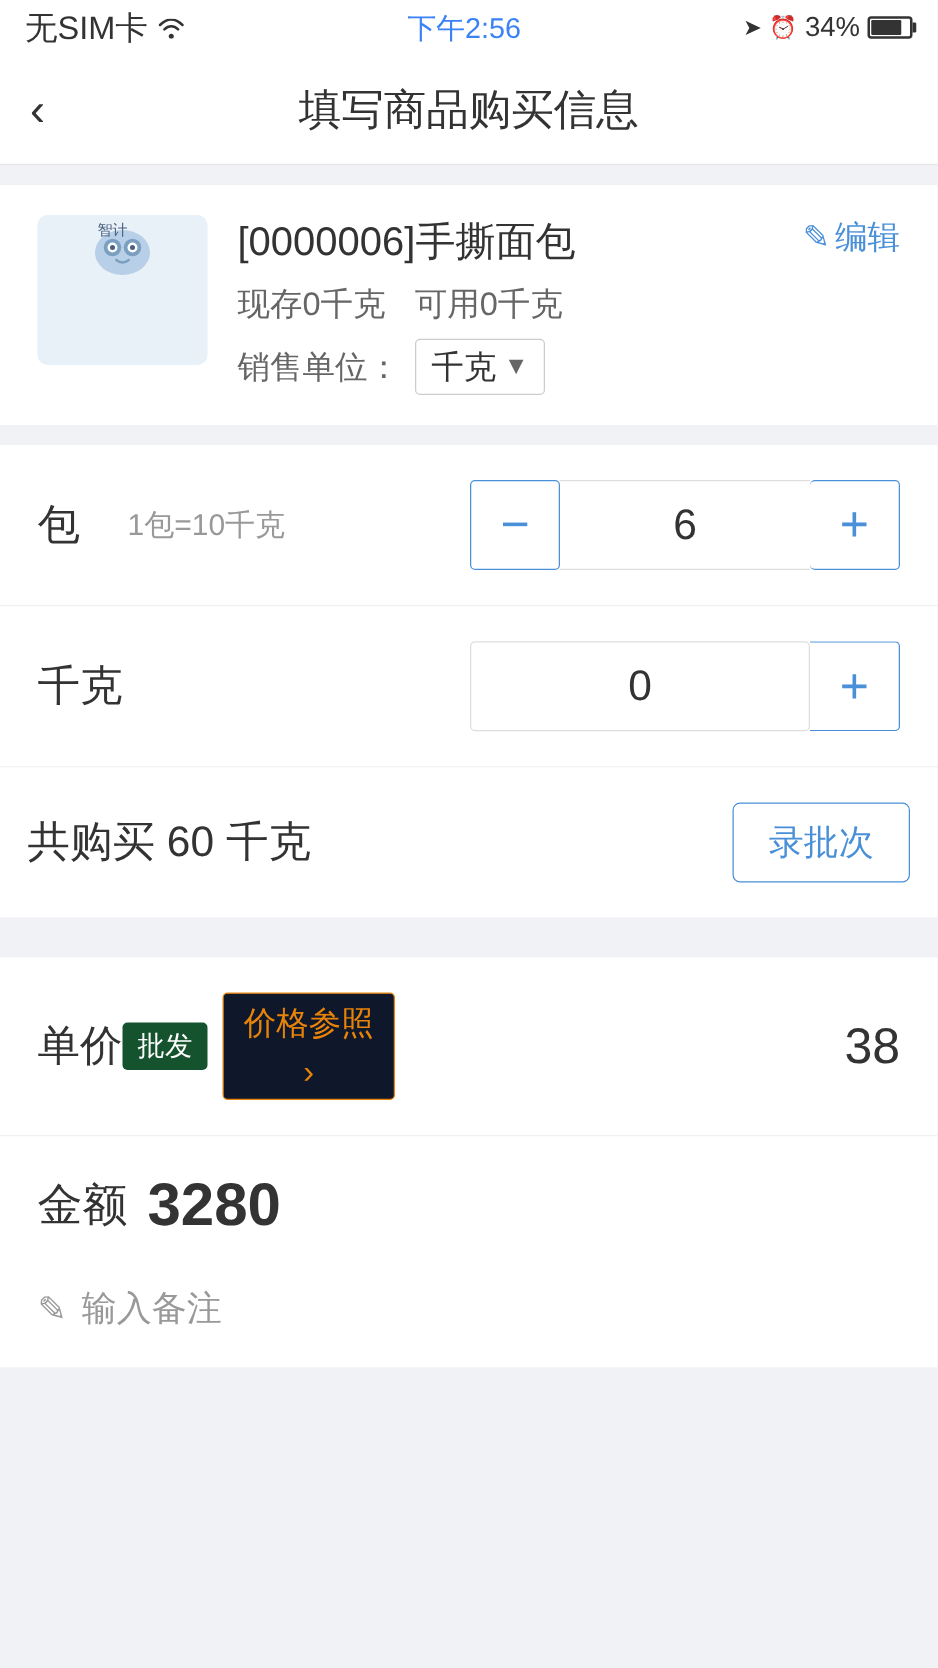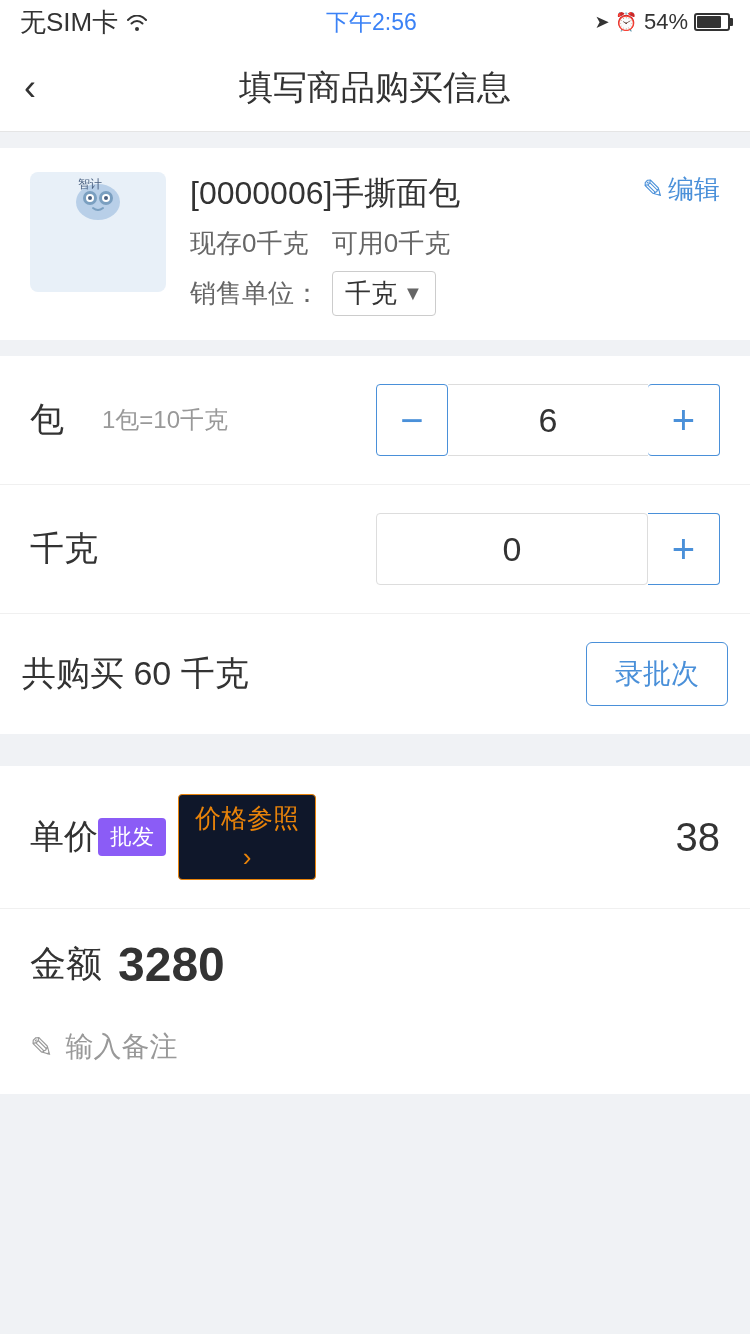--- a/index.html
+++ b/index.html
@@ -260,21 +260,21 @@
       display: flex;
       align-items: center;
       padding: 28px 30px;
       border-bottom: 1px solid #f0f0f0;
     }
     .price-label {
       font-size: 34px;
       color: #333;
     }
     .price-tag-badge {
-      background: #8b5cf6;
+      background: #14532d;
       color: #fff;
       font-size: 22px;
       padding: 4px 12px;
       border-radius: 4px;
       margin-right: 12px;
     }
     .price-ref-btn {
       border: 1px solid #e8830a;
       border-radius: 4px;
       padding: 6px 16px;
@@ -346,21 +346,21 @@
         <path d="M11 12a2 2 0 1 1 0 4 2 2 0 0 1 0-4z" fill="#333"></path>
         <path d="M5.5 8.5C7.2 6.8 9 6 11 6s3.8.8 5.5 2.5" stroke="#333" stroke-width="2" fill="none" stroke-linecap="round"></path>
         <path d="M2 5C5 2 8 0.5 11 0.5s6 1.5 9 4.5" stroke="#333" stroke-width="2" fill="none" stroke-linecap="round"></path>
       </svg>
     </span>
   </div>
   <div class="status-center">下午2:56</div>
   <div class="status-right">
     <span style="font-size:18px;">➤</span>
     <span style="font-size:18px;">⏰</span>
-    <span style="font-size:22px;">54%</span>
+    <span style="font-size:22px;">34%</span>
     <span class="battery-icon">
       <span class="battery-fill"></span>
     </span>
   </div>
 </div>
 
 <div class="nav-bar">
   <span class="nav-back">‹</span>
   <span class="nav-title">填写商品购买信息</span>
 </div>

